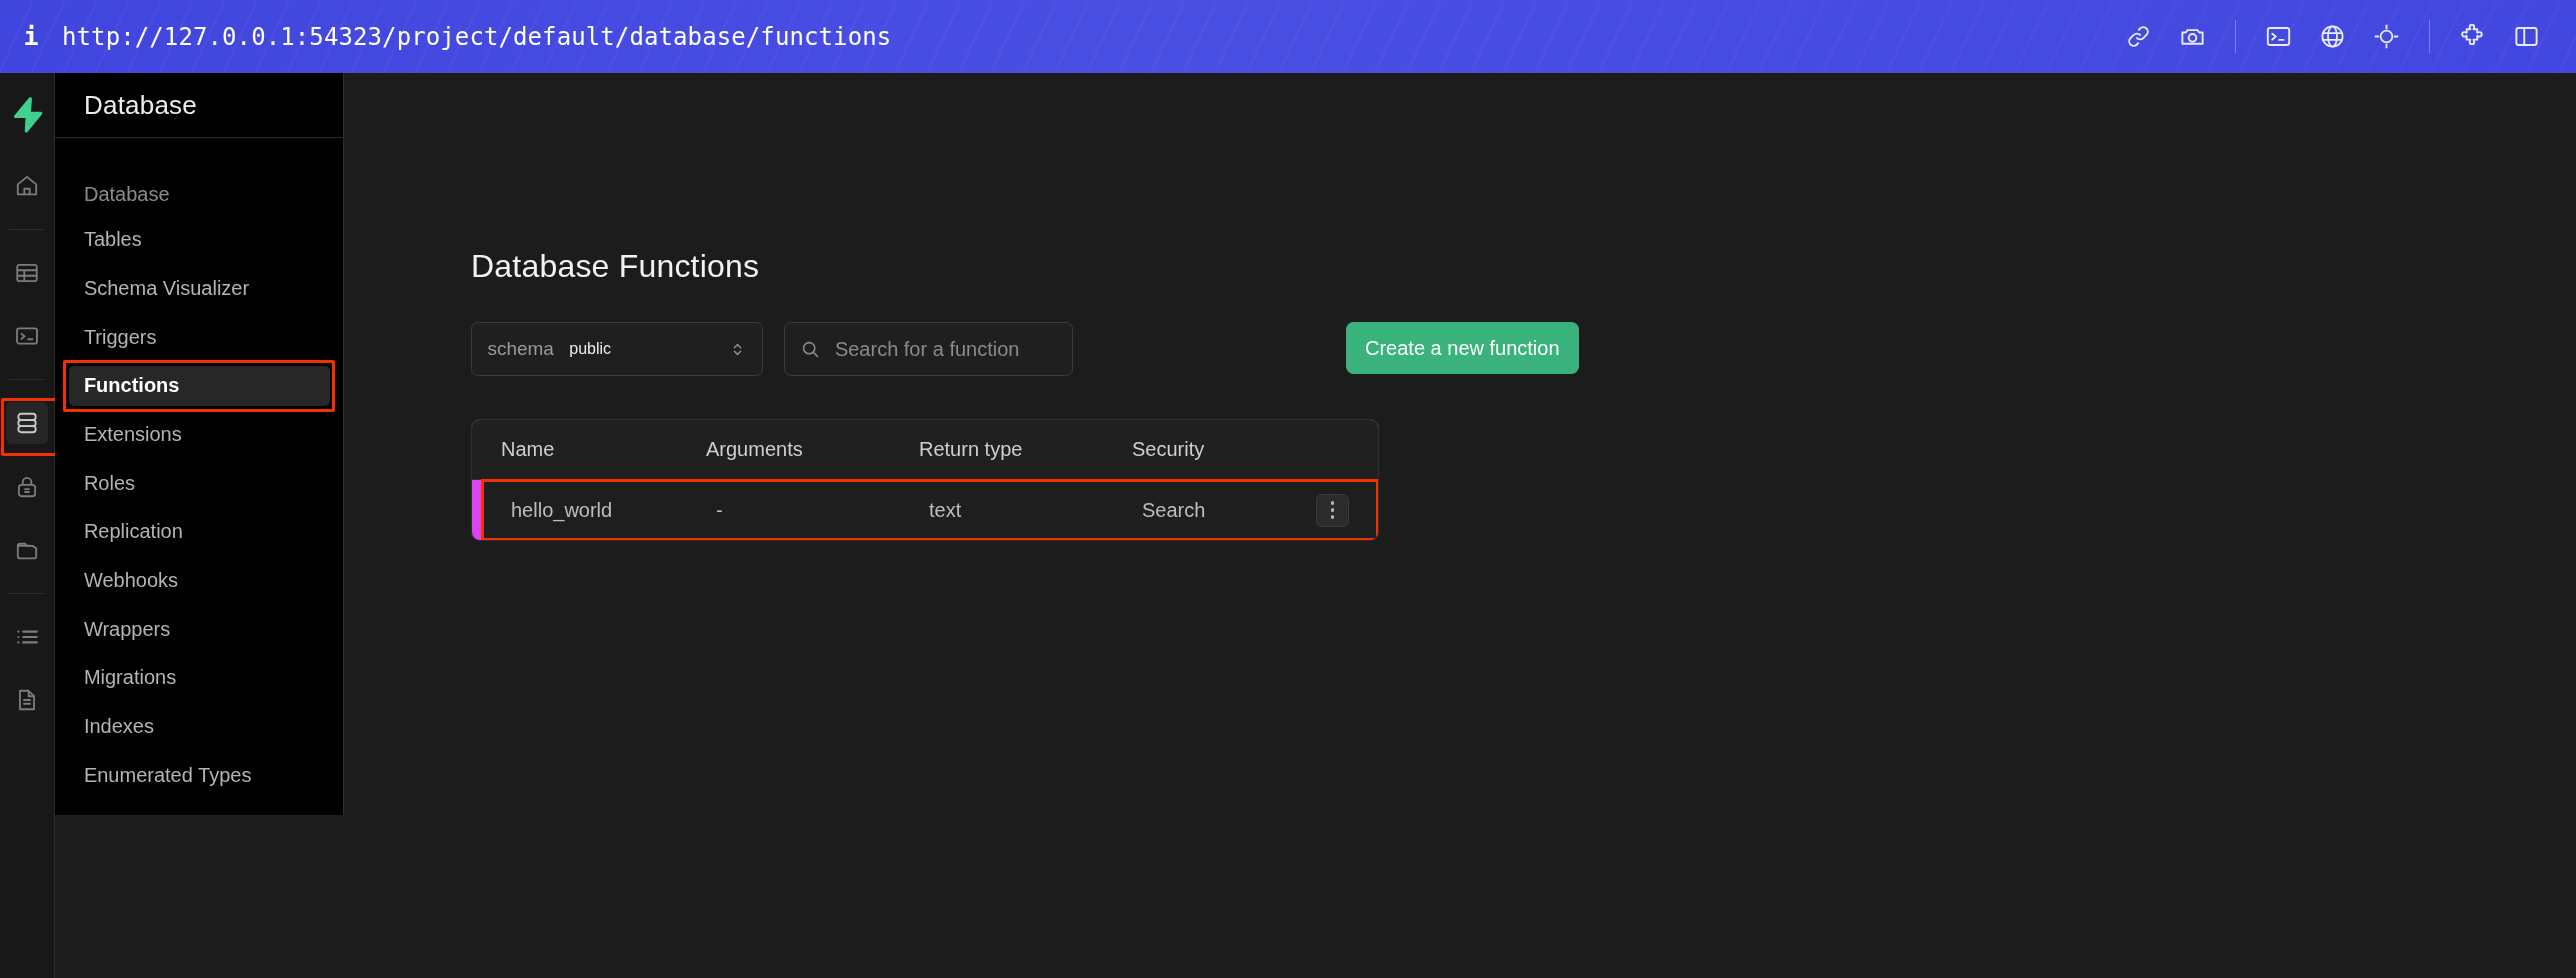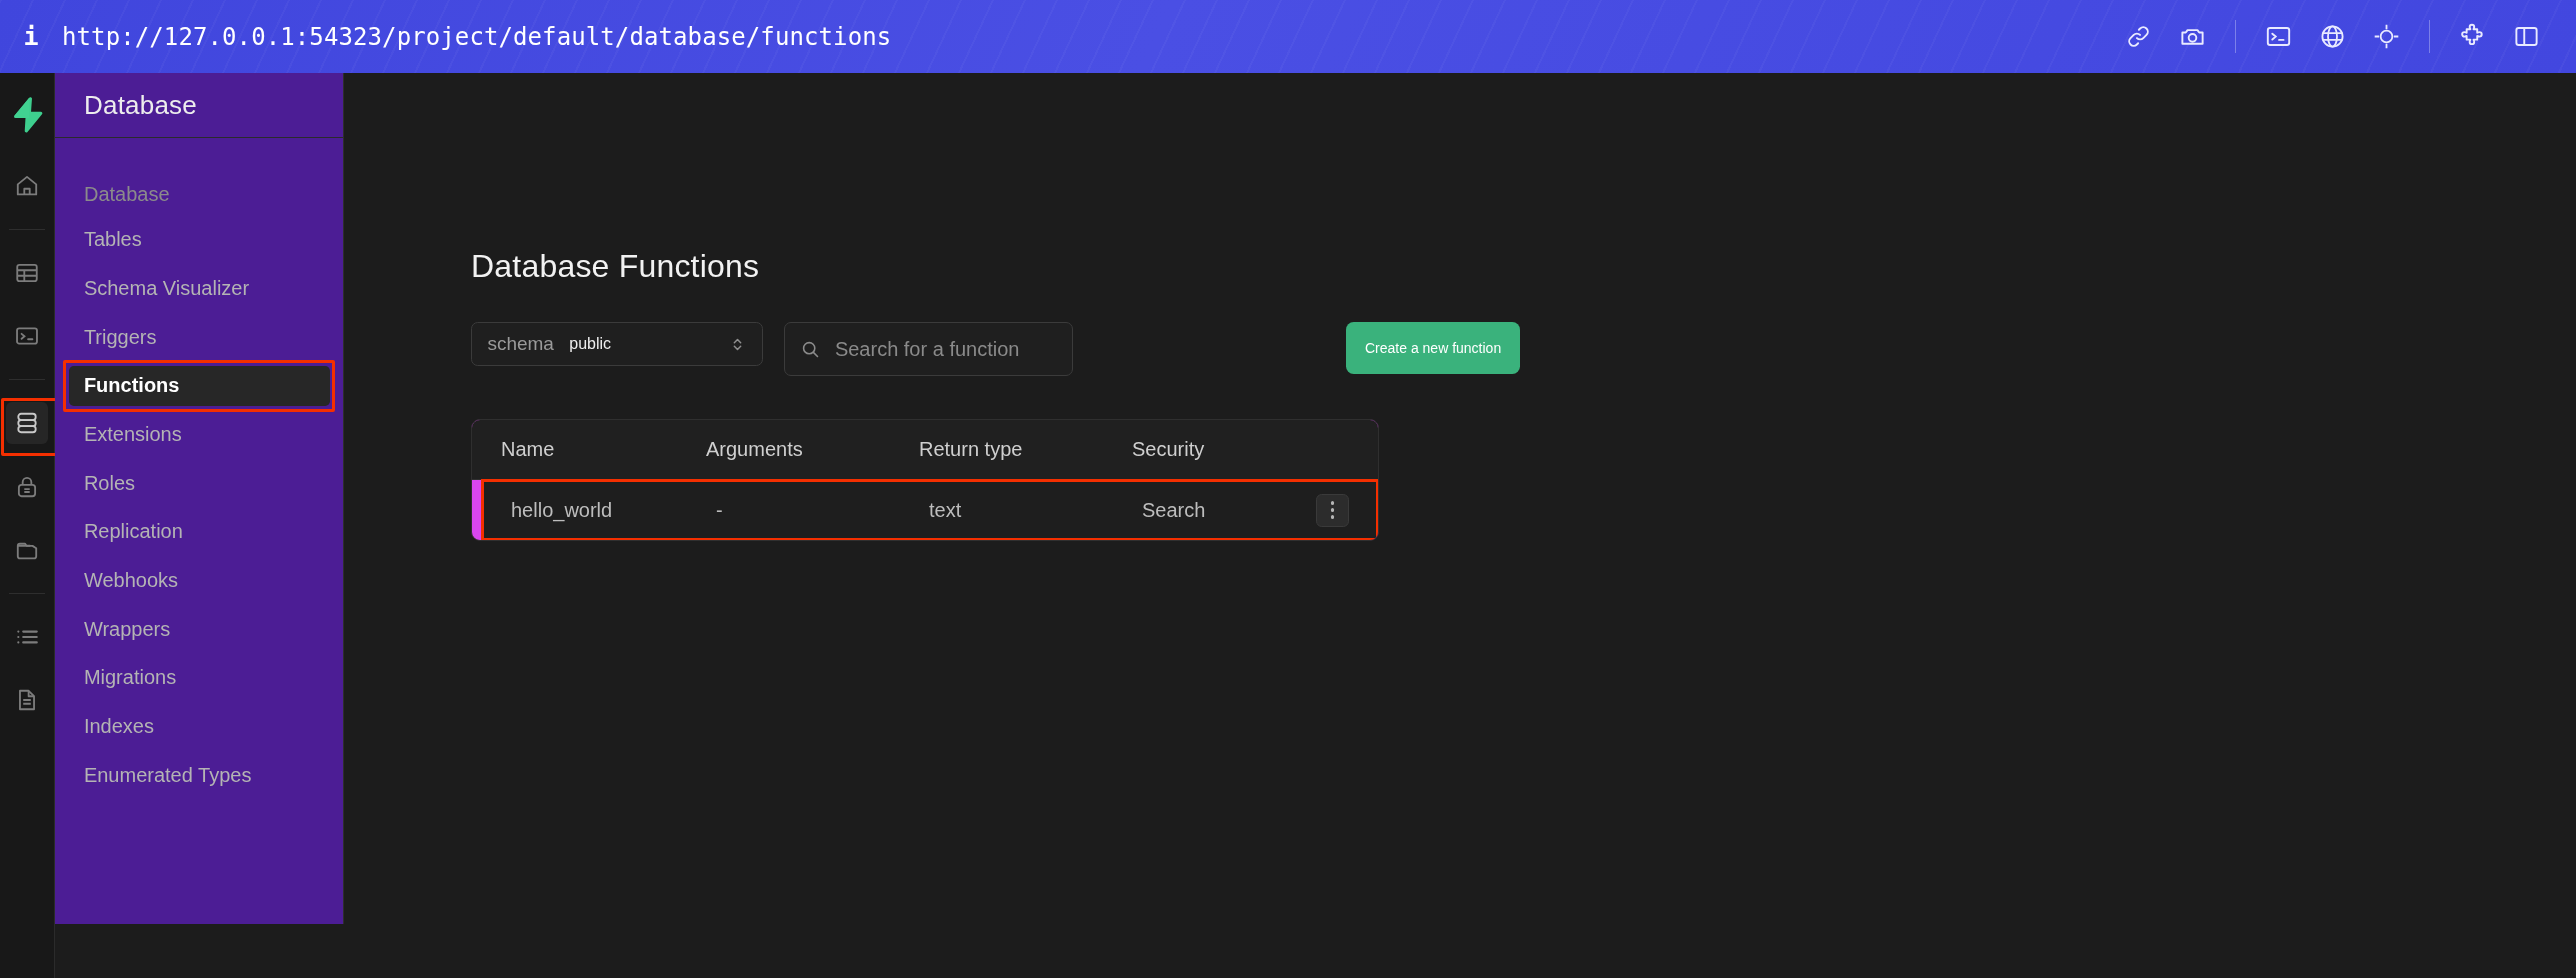--- a/index.html
+++ b/index.html
@@ -54,22 +54,22 @@
     position: relative;
   }
   .rail-btn.active { background: #262626; color: #c9c9c9; }
   .rail-btn.boxed::after {
     content: ""; position: absolute; left: -4.8px; top: -4.8px;
     width: 52px; height: 52px; border: 3.8px solid #f42f00; border-radius: 1.9px;
   }
 
   
   .navpanel {
-    position: absolute; left: 55px; top: 73px; width: 289px; height: 851px;
-    background: #4c1d95; border-right: 1px solid #2e2e2e;
+    position: absolute; left: 55px; top: 73px; width: 289px; height: 742px;
+    background: #000000; border-right: 1px solid #2e2e2e;
   }
   .nav-title {
     height: 65px; display: flex; align-items: center; padding-left: 29px;
     color: #ededed; font-size: 26px; border-bottom: 1px solid #2b2b2b;
     letter-spacing: 0.2px;
   }
   .nav-body { padding: 35px 0 0 0; }
   .nav-group-label {
     padding: 0 29px 3.8px 29px; color: #8b8b8b; font-size: 20px; line-height: 43px;
   }
@@ -91,21 +91,21 @@
     background: #1c1c1c; overflow: hidden;
   }
   .page-title {
     position: absolute; left: 127px; top: 175px;
     color: #f2f2f2; font-size: 32px; letter-spacing: 0.2px;
   }
 
   .toolbar { position: absolute; left: 127px; top: 249px; right: 0; height: 56px; }
 
   .schema-select {
-    position: absolute; left: 0; top: 0; width: 292px; height: 44px;
+    position: absolute; left: 0; top: 0; width: 292px; height: 54px;
     background: #1f1f1f; border: 1px solid #3b3b3b; border-radius: 6.7px;
     display: flex; align-items: center; padding: 0 15.4px;
   }
   .schema-label { color: #9a9a9a; font-size: 19px; }
   .schema-value { color: #ededed; font-size: 16px; margin-left: 15.4px; }
   .schema-chevron { margin-left: auto; color: #8f8f8f; display: flex; }
 
   .search-box {
     position: absolute; left: 313px; top: 0; width: 289px; height: 54px;
     background: #1f1f1f; border: 1px solid #3b3b3b; border-radius: 7px;
@@ -114,21 +114,21 @@
   .search-ico { color: #8b8b8b; display: flex; margin-right: 13.5px; }
   .search-input {
     flex: 1; background: transparent; border: 0; outline: none;
     color: #d8d8d8; font-size: 20px; font-family: "Liberation Sans", sans-serif;
   }
   .search-input::placeholder { color: #8a8a8a; }
 
   .create-btn {
     position: absolute; left: 875px; top: 0; height: 52px;
     background: #3ab27c; color: #ffffff; border: 0; border-radius: 7.7px;
-    padding: 0 19px; font-size: 14px; font-family: "Liberation Sans", sans-serif;
+    padding: 0 19px; font-size: 20px; font-family: "Liberation Sans", sans-serif;
     cursor: pointer; white-space: nowrap;
   }
 
   
   .table-wrap {
     position: absolute; left: 127px; top: 346px; width: 908px;
     border: 1px solid #2f2f2f; border-radius: 9px; overflow: hidden;
     background: #d946ef;
   }
   .trow { display: flex; align-items: center; height: 60px; padding: 0 29px; }

